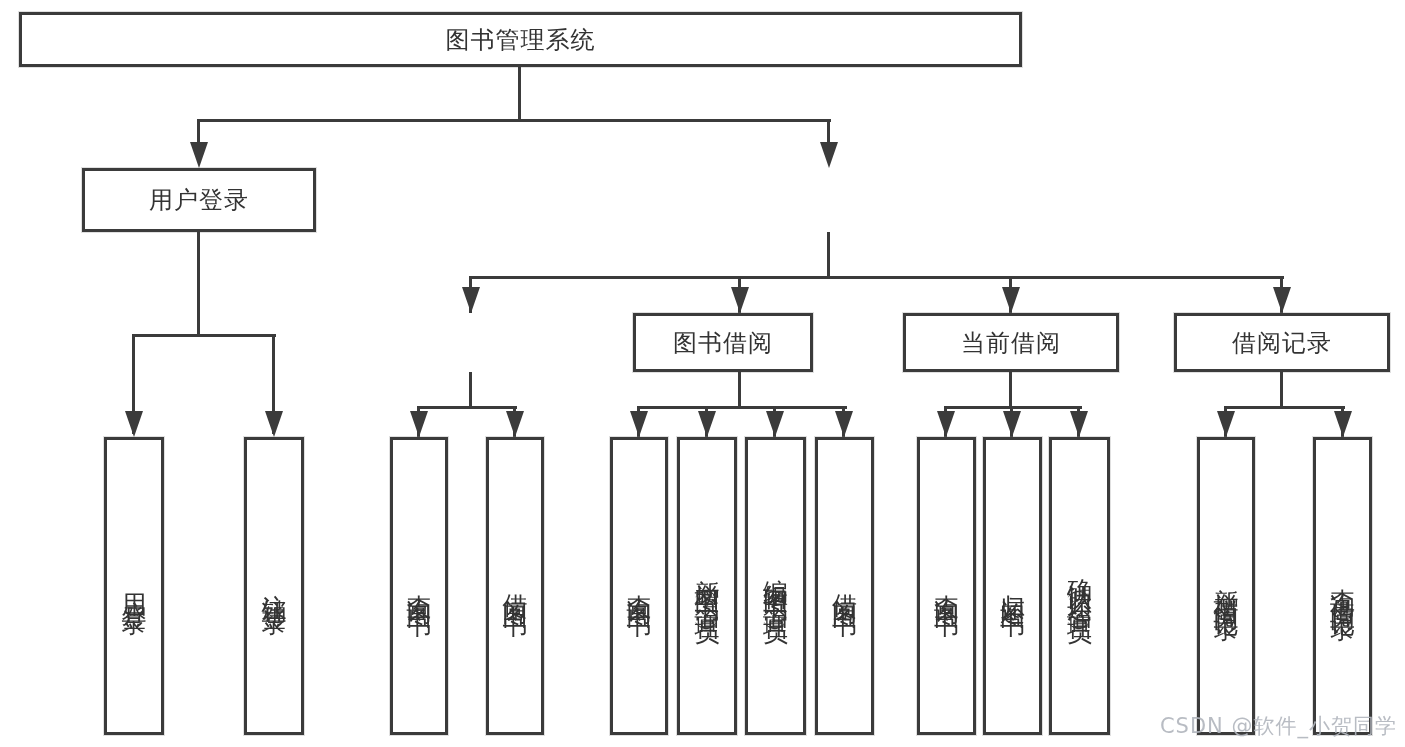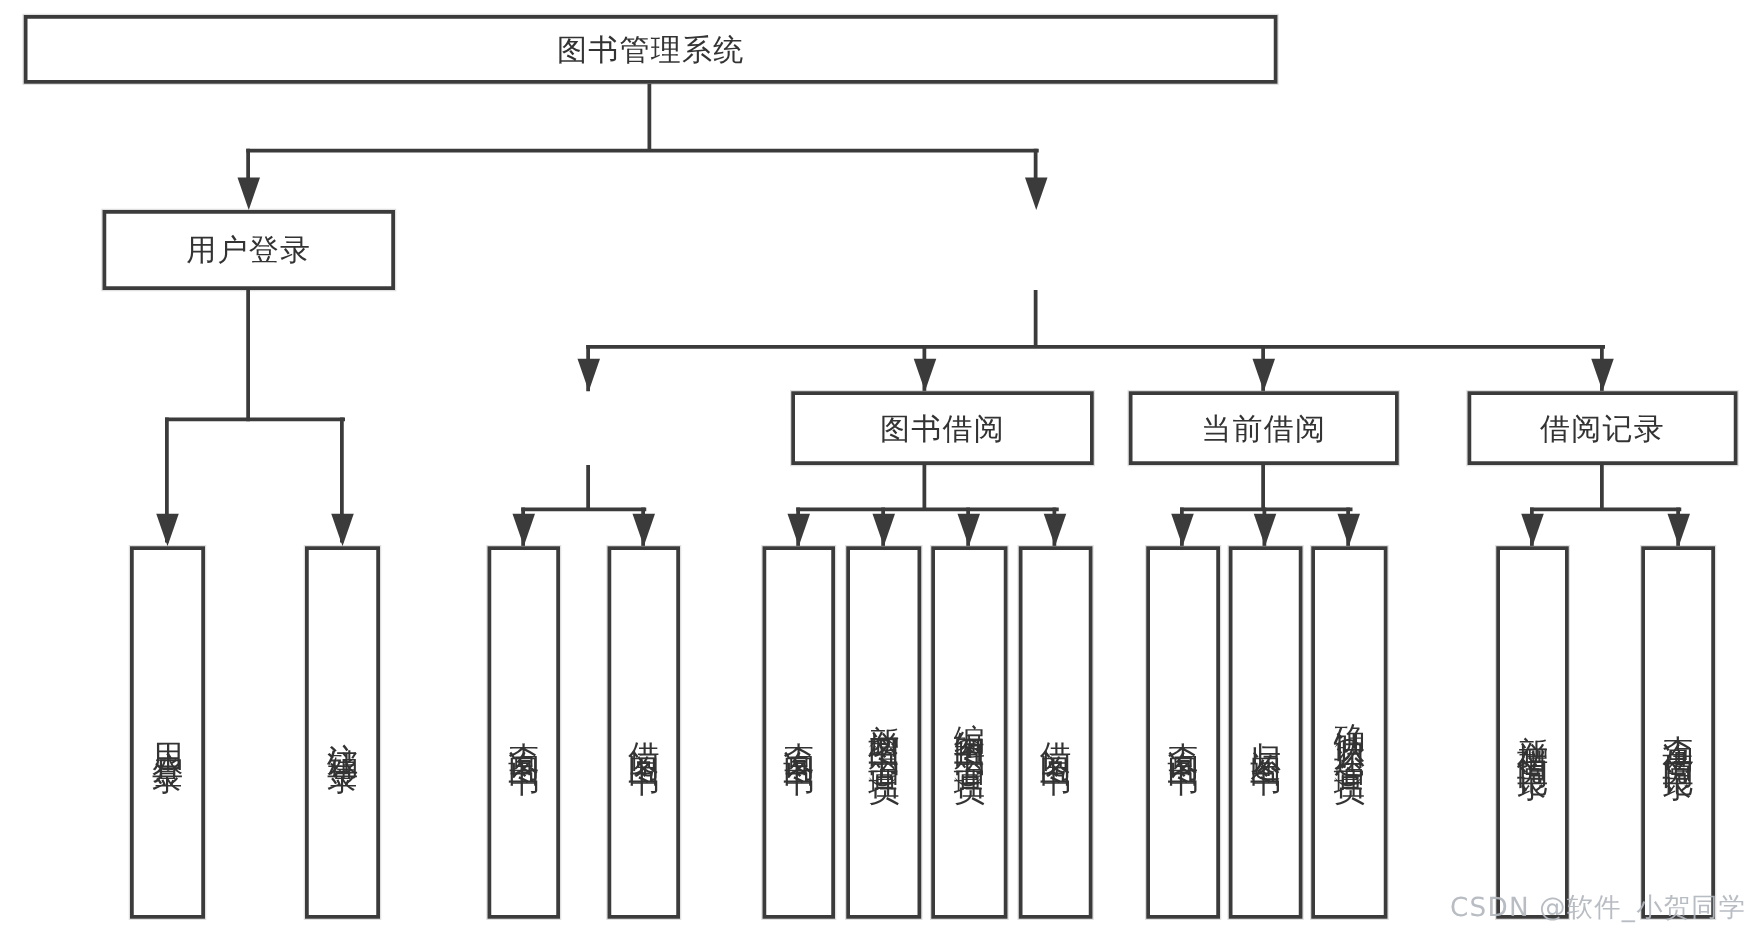--- a/index.html
+++ b/index.html
@@ -56,21 +56,21 @@
   <div class="hl" style="left:469px;top:276px;width:815px;"></div>
   <div class="vl" style="left:469px;top:276px;height:37px;"></div>
   <div class="ar" style="left:462px;top:287px;"></div>
   <div class="vl" style="left:738px;top:276px;height:37px;"></div>
   <div class="ar" style="left:731px;top:287px;"></div>
   <div class="vl" style="left:1009px;top:276px;height:37px;"></div>
   <div class="ar" style="left:1002px;top:287px;"></div>
   <div class="vl" style="left:1280px;top:276px;height:37px;"></div>
   <div class="ar" style="left:1273px;top:287px;"></div>
 
-  <div class="node h" style="left:633px;top:313px;width:242px;height:59px;">图书借阅</div>
+  <div class="node h" style="left:633px;top:313px;width:180px;height:59px;">图书借阅</div>
   <div class="node h" style="left:1174px;top:313px;width:216px;height:59px;">借阅记录</div>
   <div class="node h" style="left:903px;top:313px;width:216px;height:59px;">当前借阅</div>
 
   <div class="vl" style="left:469px;top:372px;height:36px;"></div>
   <div class="hl" style="left:417px;top:406px;width:100px;"></div>
   <div class="vl" style="left:417px;top:406px;height:31px;"></div>
   <div class="ar" style="left:410px;top:411px;"></div>
   <div class="vl" style="left:513px;top:406px;height:31px;"></div>
   <div class="ar" style="left:506px;top:411px;"></div>
 

